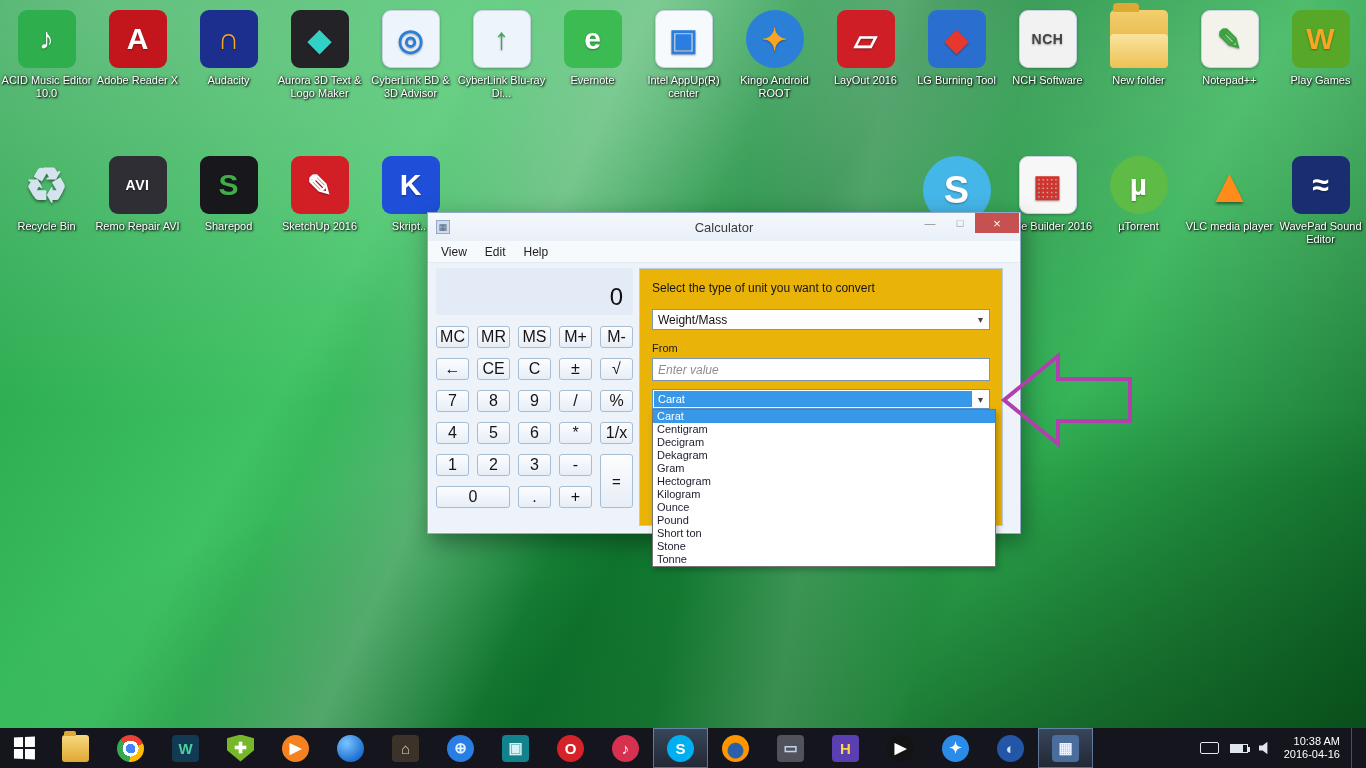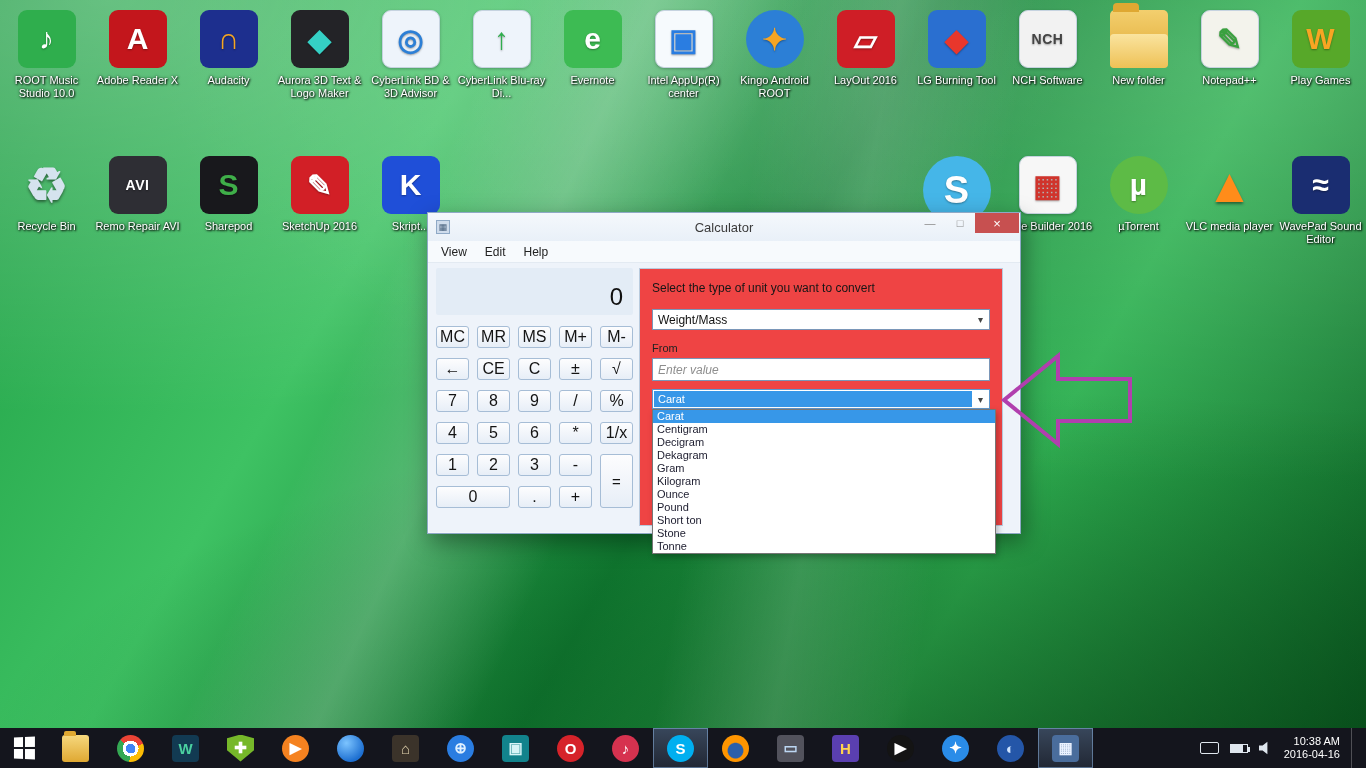--- a/index.html
+++ b/index.html
@@ -52,21 +52,21 @@
   .display { position:absolute; left:8px; top:5px; width:197px; height:47px; background:#e3ecf6; border-radius:2px;
     display:flex; align-items:flex-end; justify-content:flex-end; padding:4px 10px; font-size:24px; color:#101010; }
   .keypad { position:absolute; left:8px; top:63px; display:grid; grid-template-columns:repeat(5,33px);
     grid-auto-rows:22px; gap:10px 8px; }
   .k { display:flex; align-items:center; justify-content:center; font-size:16px; color:#141414;
     background:linear-gradient(180deg,#fdfdfe,#e7eef7); border:1px solid #a6bdd6; border-radius:3px; cursor:pointer;
     font-family:"Liberation Sans", sans-serif; }
   .k-eq { grid-row:span 2; font-size:15px; }
   .k-0 { grid-column:span 2; }
 
-  .conv-panel { position:absolute; left:211px; top:5px; width:364px; height:258px; background:#ef4444;
+  .conv-panel { position:absolute; left:211px; top:5px; width:364px; height:258px; background:#eab308;
     border:1px solid #b9cbde; }
   .prompt { position:absolute; left:12px; top:12px; width:335px; font-size:12px; color:#161616; }
   .combo { position:absolute; left:12px; width:338px; height:21px; background:#fff; border:1px solid #7a96b8;
     display:flex; align-items:center; font-size:12px; color:#111; cursor:pointer; }
   .combo .combo-text { padding-left:5px; flex:1; }
   .combo .arrow { width:17px; text-align:center; font-size:10px; color:#444; }
   .combo.type-combo { top:40px; }
   .from-label { position:absolute; left:12px; top:73px; font-size:11px; color:#222; }
   .value-input { position:absolute; left:12px; top:89px; width:338px; height:23px; border:1px solid #7a96b8;
     background:#fff; font-size:12px; padding:0 5px; font-family:"Liberation Sans", sans-serif; color:#111; }
@@ -120,21 +120,21 @@
 </style>
 </head>
 <body>
 
 <div class="stage">
 
   <div class="icon-row" style="top:6px">
 
   <div class="dicon">
         <div class="dicon-img" style="background: rgb(47, 174, 77); color: rgb(255, 255, 255);">♪</div>
-        <div class="dicon-label">ROOT Music Studio 10.0</div>
+        <div class="dicon-label">ACID Music Editor 10.0</div>
       </div>
       <div class="dicon">
         <div class="dicon-img" style="background: rgb(195, 22, 28); color: rgb(255, 255, 255);">A</div>
         <div class="dicon-label">Adobe Reader X</div>
       </div>
       <div class="dicon">
         <div class="dicon-img" style="background: rgb(29, 47, 142); color: rgb(245, 166, 35);">∩</div>
         <div class="dicon-label">Audacity</div>
       </div>
       <div class="dicon">
@@ -313,20 +313,21 @@
           <span class="sel">Carat</span>
           <span class="arrow">▾</span>
         </div>
         <div class="dd-list">
 
         <div class="dd-item selected">Carat</div>
             <div class="dd-item">Centigram</div>
             <div class="dd-item">Decigram</div>
             <div class="dd-item">Dekagram</div>
             <div class="dd-item">Gram</div>
+            <div class="dd-item">Hectogram</div>
             <div class="dd-item">Kilogram</div>
             <div class="dd-item">Ounce</div>
             <div class="dd-item">Pound</div>
             <div class="dd-item">Short ton</div>
             <div class="dd-item">Stone</div>
             <div class="dd-item">Tonne</div>
           </div>
       </div>
     </div>
   </div>

